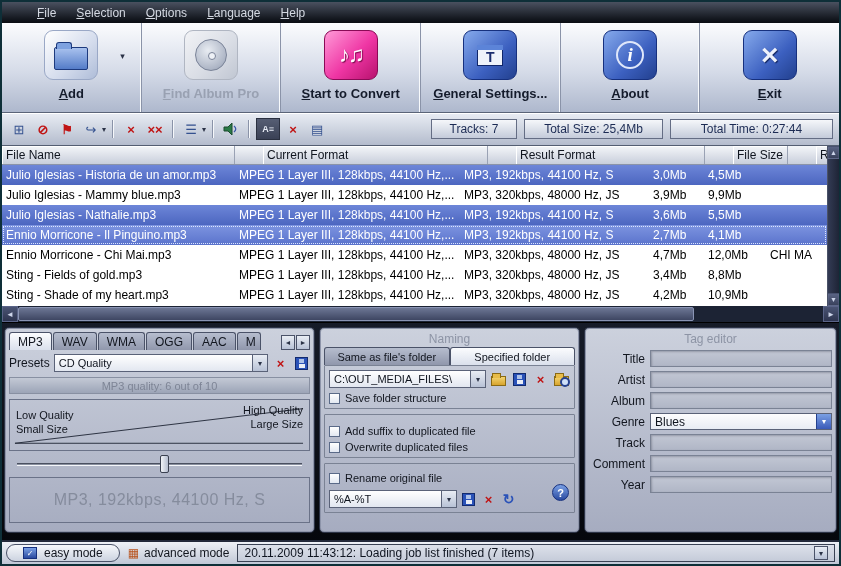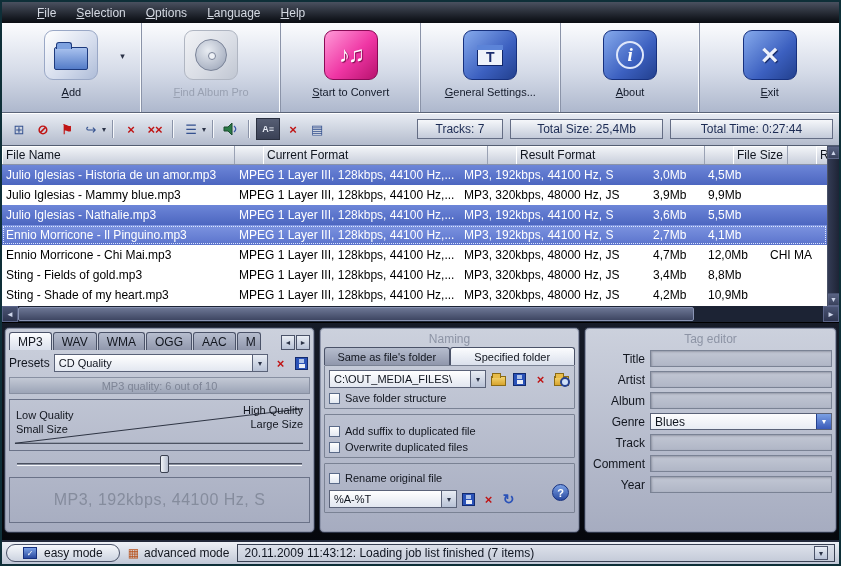--- a/index.html
+++ b/index.html
@@ -15,21 +15,21 @@
     display:flex;align-items:center;padding-left:26px;gap:2px;flex:none;}
   .menu-item{display:inline-block;color:#d4d9e2;font-size:12px;padding:2px 9px;cursor:default;}
   .menu-item::first-letter{text-decoration:underline;}
   
   .toolbar{height:90px;flex:none;display:flex;
     background:linear-gradient(#fbfcfe,#d5dbe8 55%,#aeb8cd);
     border-bottom:1px solid #5a6478;}
   .tb-btn{flex:1;position:relative;display:flex;flex-direction:column;align-items:center;
     padding-top:7px;gap:6px;border-right:1px solid #8a93a8;box-shadow:inset -1px 0 0 #f8fafc;cursor:default;}
   .tb-btn:last-child{border-right:none;box-shadow:none;}
-  .tb-label{display:inline-block;font-size:11px;color:#141b2b;}
+  .tb-label{display:inline-block;font-size:13px;color:#141b2b;font-weight:bold;}
   .tb-label::first-letter{text-decoration:underline;}
   .tb-btn.disabled .tb-label{color:#99a1b2;text-decoration:none;}
   .tb-iconbg{width:54px;height:50px;border-radius:9px;display:flex;align-items:center;justify-content:center;
     background:linear-gradient(135deg,#ffffff,#d3dbec 60%,#aebcd8);border:1px solid #9aa8c6;}
   .tb-iconbg.muted{background:linear-gradient(135deg,#f2f3f6,#d8dce4 60%,#c0c6d2);border-color:#b0b6c2;}
   .tb-iconbg.pink{background:linear-gradient(135deg,#ff9ad8,#ef36a4 55%,#b8126e);border-color:#8a0a56;}
   .tb-iconbg.blue{background:linear-gradient(135deg,#86aaec,#3c60c0 60%,#22408e);border-color:#16307e;}
   .add-arrow{position:absolute;right:16px;top:28px;font-size:9px;color:#2a3246;}
   
   .folder-ico{position:relative;width:34px;height:23px;background:linear-gradient(#a9c2ee,#547cc8);
@@ -54,21 +54,21 @@
   .sb-btn{min-width:22px;height:22px;display:flex;align-items:center;justify-content:center;
     font-size:13px;color:#34518f;cursor:default;padding:0 2px;}
   .sb-btn.red{color:#c01414;font-weight:bold;}
   .sb-btn.dark{background:linear-gradient(#565e74,#3a4156);border:1px solid #2a3040;color:#e8ecf6;
     font-size:9px;font-weight:bold;min-width:24px;}
   .sb-sep{width:2px;height:18px;border-left:1px solid #8a93a8;border-right:1px solid #f6f8fb;margin:0 4px;}
   .sb-drop{font-size:8px;color:#2a3246;margin-left:-2px;}
   .info-group{margin-left:auto;display:flex;gap:7px;}
   .infobox{height:20px;border:1px solid #646d84;background:linear-gradient(#f5f7fa,#c4cbda);
     display:flex;align-items:center;justify-content:center;font-size:12px;color:#1c2b54;}
-  .infobox.w1{width:86px}.infobox.w2{width:153px}.infobox.w3{width:163px}
+  .infobox.w1{width:86px}.infobox.w2{width:139px}.infobox.w3{width:163px}
   
   .table-wrap{position:relative;flex:none;height:160px;background:#ffffff;}
   .thead{display:grid;grid-template-columns:233px 225px 189px 55px 62px 61px;height:19px;
     background:linear-gradient(#f4f6f9,#c8cedb);border-bottom:1px solid #8a93a8;gap:28px;}
   .th{font-size:12px;color:#10151f;padding:2px 4px;border-right:1px solid #9aa2b4;
     box-shadow:inset 1px 1px 0 #fff;white-space:nowrap;overflow:hidden;cursor:default;}
   .tbody{position:absolute;top:19px;left:0;right:12px;bottom:0;overflow:hidden;}
   .trow{display:grid;grid-template-columns:233px 225px 189px 55px 62px 61px;height:20px;cursor:default;}
   .td{font-size:12px;color:#000;padding:3px 4px 0 4px;white-space:nowrap;overflow:hidden;}
   .trow.selected{background:linear-gradient(#6d86d8,#4c66c0);}

